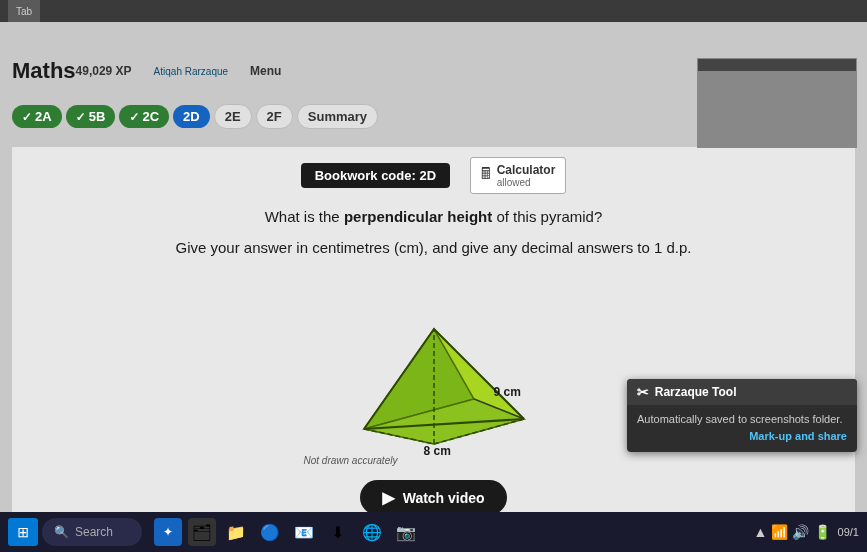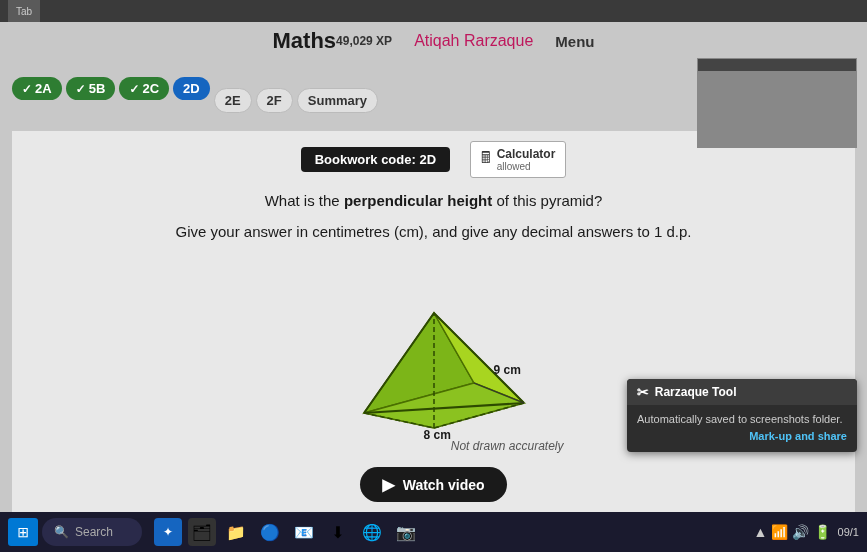--- a/index.html
+++ b/index.html
@@ -33,41 +33,42 @@
     .main-content {
       background: #c8c8c8;
       height: calc(552px - 22px - 40px);
       position: relative;
       overflow: hidden;
     }
 
     
     .maths-header {
       background: #c8c8c8;
-      padding: 6px 12px;
-      display: flex;
-      align-items: center;
-      justify-content: center;
+      padding: 16px 12px;
+      display: flex;
+      align-items: center;
+      justify-content: flex-start;
+      margin-top: 20px;
     }
     .maths-title {
       font-size: 22px;
       font-weight: bold;
       color: #1a1a1a;
     }
     .header-right {
       display: flex;
       align-items: center;
       gap: 22px;
       font-size: 12px;
       color: #1a1a1a;
     }
     .xp-text { font-weight: bold; color: #333; font-size: 12px; }
-    .user-name { font-size: 16px; color: #be185d; }
+    .user-name { font-size: 10px; color: #0c4a6e; }
     .menu-btn {
-      font-size: 15px;
+      font-size: 12px;
       font-weight: bold;
       color: #333;
       cursor: pointer;
       background: none;
       border: none;
     }
 
     
     .nav-tabs {
       background: #c8c8c8;
@@ -92,21 +93,20 @@
       color: white;
     }
     .nav-tab.active {
       background: #1565c0;
       color: white;
     }
     .nav-tab.inactive {
       background: #e0e0e0;
       color: #333;
       border: 1px solid #bbb;
-      margin-top: 24px;
     }
     .checkmark { font-size: 12px; }
 
     
     .content-area {
       background: #e8e8e8;
       margin: 12px;
       padding: 10px 20px 10px 20px;
       flex: 1;
     }
@@ -158,22 +158,22 @@
     
     .diagram-area {
       display: flex;
       justify-content: center;
       align-items: flex-start;
       margin-top: 10px;
       position: relative;
     }
 
     .not-drawn {
-      text-align: right;
-      font-size: 12px;
+      text-align: left;
+      font-size: 10px;
       color: #555;
       font-style: italic;
       margin-top: 2px;
     }
 
     
     .watch-video-btn {
       display: flex;
       align-items: center;
       gap: 8px;
@@ -416,21 +416,21 @@
 
           <polyline points="60,160 130,60 220,150" fill="none" stroke="#2d4a00" stroke-width="2"></polyline>
           <line x1="60" y1="160" x2="220" y2="150" stroke="#2d4a00" stroke-width="2"></line>
           <line x1="60" y1="160" x2="130" y2="175" stroke="#2d4a00" stroke-width="1.5" stroke-dasharray="5,3"></line>
           <line x1="130" y1="175" x2="220" y2="150" stroke="#2d4a00" stroke-width="1.5" stroke-dasharray="5,3"></line>
           <line x1="130" y1="175" x2="130" y2="60" stroke="#2d4a00" stroke-width="1.5" stroke-dasharray="5,3"></line>
 
           <line x1="170" y1="130" x2="220" y2="150" stroke="#333" stroke-width="1"></line>
         </svg>
         
-        <span class="pyramid-label" style="top:110px; left:190px;">9 cm</span>
+        <span class="pyramid-label" style="top:116px; left:190px;">9 cm</span>
         <span class="pyramid-label" style="top:175px; left:120px;">8 cm</span>
 
         
         <div class="not-drawn">Not drawn accurately</div>
       </div>
     </div>
 
     <div style="display:flex; justify-content:center; margin-top:6px;">
       <button class="watch-video-btn">
         <span class="play-icon">▶</span>

